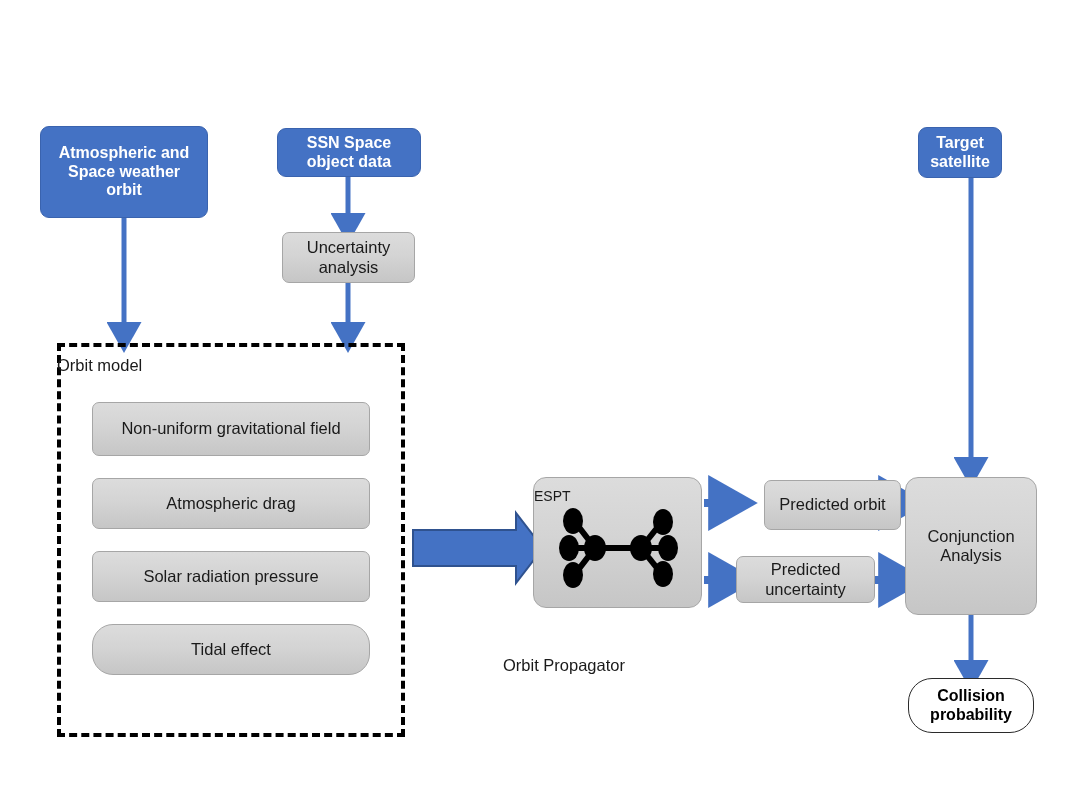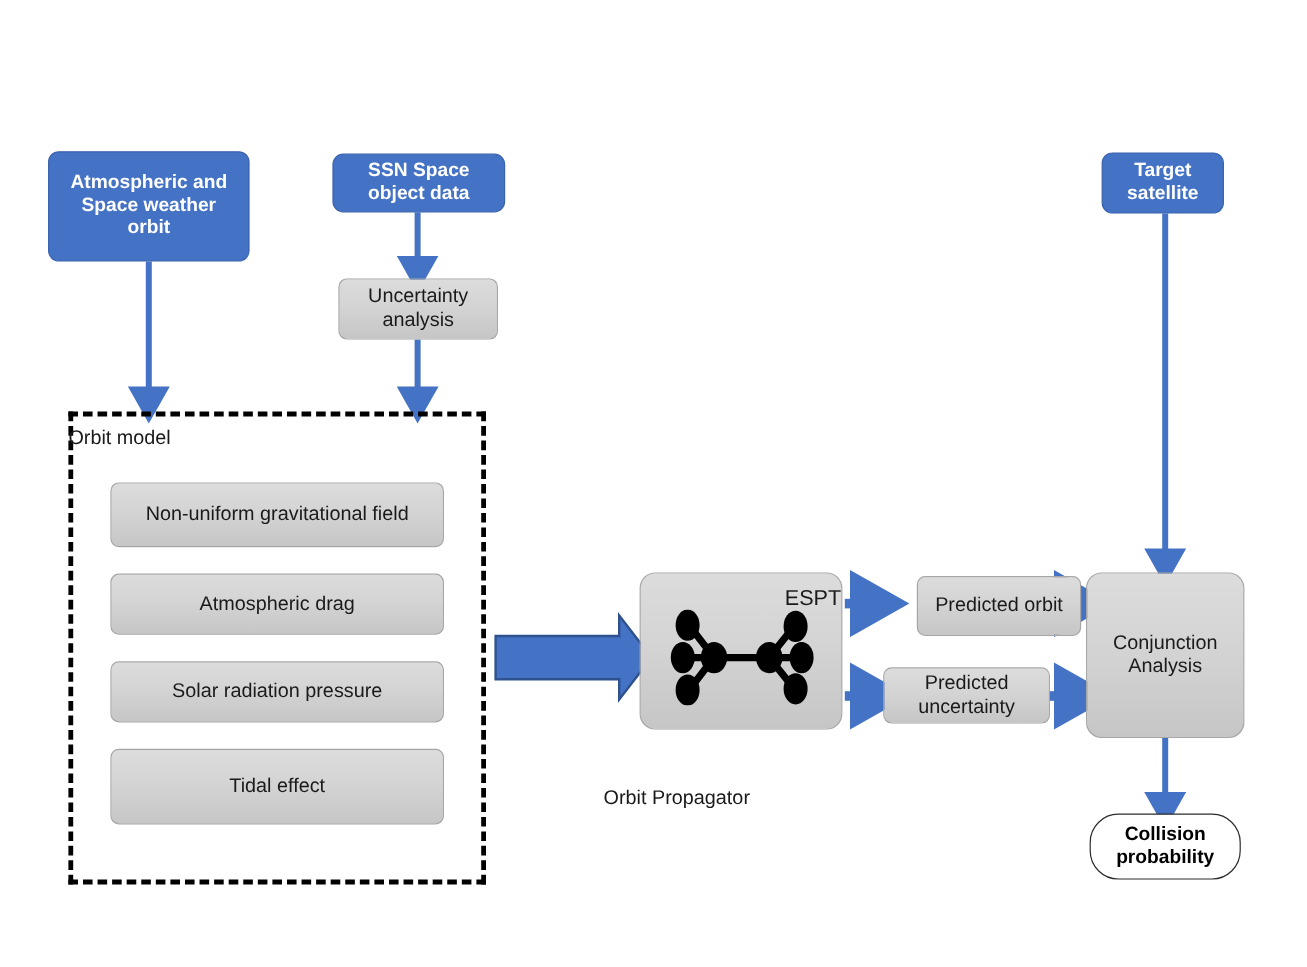--- a/index.html
+++ b/index.html
@@ -83,23 +83,23 @@
     color: #1a1a1a;
     font-size: 16.5px;
     text-align: left;
     z-index: 5;
   }
 
   .espt-title {
     position: absolute;
     top: 10px;
     left: 0;
-    right: 0;
-    text-align: right;
-    font-size: 18px;
+    right: 16px;
+    text-align: left;
+    font-size: 14px;
     color: #1a1a1a;
   }
   .espt-icon {
     position: absolute;
     left: 50%;
     top: 54%;
     transform: translate(-50%, -50%);
     width: 128px;
     height: 80px;
   }
@@ -146,27 +146,27 @@
   <div class="dashed-container" style="left:57px; top:343px; width:348px; height:394px;"></div>
 
   <div class="plain-label" style="left:57px; top:356px; width:348px;">Orbit model</div>
 
   <div class="node gray-box" style="left:92px; top:402px; width:278px; height:54px; padding:0 10px;">Non-uniform gravitational field</div>
 
   <div class="node gray-box" style="left:92px; top:478px; width:278px; height:51px; padding:0 10px;">Atmospheric drag</div>
 
   <div class="node gray-box" style="left:92px; top:551px; width:278px; height:51px; padding:0 10px;">Solar radiation pressure</div>
 
-  <div class="node gray-box" style="left:92px; top:624px; width:278px; height:63px; padding:0 10px;">Tidal effect</div>
+  <div class="node gray-box" style="left:92px; top:624px; width:278px; height:51px; padding:0 10px;border-radius:21px;">Tidal effect</div>
 
   <div class="node blue-box" style="left:40px; top:126px; width:168px; height:92px; padding:0 12px;">Atmospheric and Space weather orbit</div>
 
   <div class="node blue-box" style="left:277px; top:128px; width:144px; height:49px; padding:0 10px;">SSN Space object data</div>
 
-  <div class="node blue-box" style="left:918px; top:127px; width:102px; height:51px; padding:0 8px;">Target satellite</div>
+  <div class="node blue-box" style="left:918px; top:127px; width:84px; height:51px; padding:0 8px;">Target satellite</div>
 
   <div class="node gray-box" style="left:282px; top:232px; width:133px; height:51px; padding:0 8px;">Uncertainty analysis</div>
 
   <div class="node gray-box big-radius" style="left:533px; top:477px; width:169px; height:131px;">
     <div class="espt-node">
       <div class="espt-title">ESPT</div>
       <svg class="espt-icon" viewBox="0 0 128 80" xmlns="http://www.w3.org/2000/svg">
         <g stroke="#000000" stroke-width="6" stroke-linecap="round">
           <line x1="41" y1="40" x2="87" y2="40"></line>
           <line x1="41" y1="40" x2="21" y2="14"></line>

